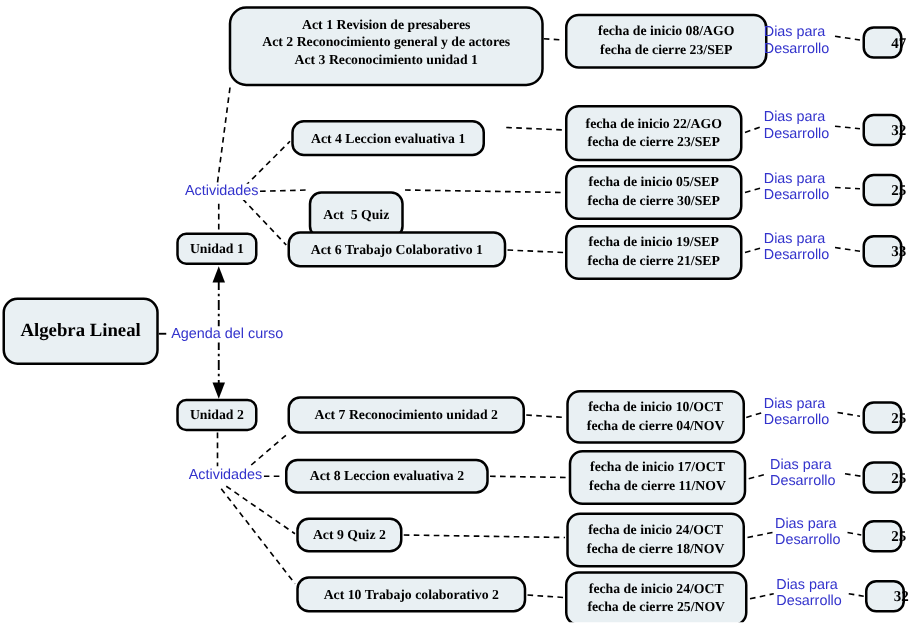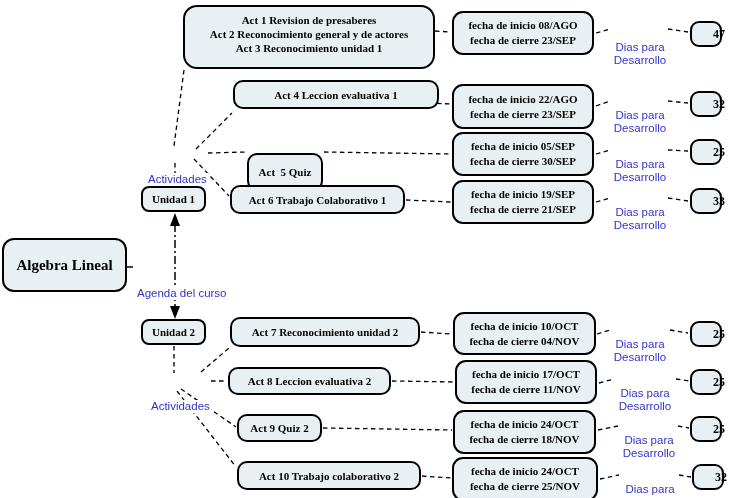--- a/index.html
+++ b/index.html
@@ -14,25 +14,25 @@
     font-weight:bold;font-size:11px;color:#000;text-align:center;line-height:14px;font-family:Liberation Serif, serif;
   }
   .node span{white-space:pre;}
   .node.multi{flex-direction:column;justify-content:flex-start;padding-top:6px;border-radius:14px;}
   .node.date{flex-direction:column;justify-content:center;line-height:15px;border-radius:11px;}
   .node.num{border-radius:9px;font-size:12px;padding-left:26px;}
   .node.big{font-size:15px;border-radius:12px;}
   .node.unit{border-radius:8px;}
   .bluelbl{
     position:absolute;color:#3333cc;font-size:11.5px;line-height:13px;background:#ffffff;
-    white-space:nowrap;padding:0 1px;margin-top:26px;
+    white-space:nowrap;padding:0 1px;
   }
   .dias{
     position:absolute;color:#3333cc;font-size:11.5px;line-height:12.5px;width:58px;
-    text-align:center;white-space:nowrap;margin-top:21px;
+    white-space:nowrap;
   }
 </style>
 </head>
 <body>
 
 <div class="canvas">
 
   <svg class="wires" viewBox="0 0 731 498">
     <g stroke="#000" stroke-width="1.3" fill="none" stroke-dasharray="4.5,3.5">
 
@@ -101,21 +101,21 @@
   </div>
 
   <div class="bluelbl" style="left:147px;top:147px">Actividades</div>
   <div class="bluelbl" style="left:150px;top:374px">Actividades</div>
 
   <div class="node multi" style="left:183px;top:5px;width:252px;height:64px">
     <span>Act 1 Revision de presaberes</span>
     <span>Act 2 Reconocimiento general y de actores</span>
     <span>Act 3 Reconocimiento unidad 1</span>
   </div>
-  <div class="node" style="left:233px;top:80px;width:206px;height:29px">
+  <div class="node" style="left:233px;top:96px;width:155px;height:29px">
     <span>Act 4 Leccion evaluativa 1</span>
   </div>
   <div class="node" style="left:247px;top:153px;width:76px;height:38px">
     <span>Act  5 Quiz</span>
   </div>
   <div class="node" style="left:230px;top:185px;width:175px;height:29px">
     <span>Act 6 Trabajo Colaborativo 1</span>
   </div>
   <div class="node" style="left:230px;top:317px;width:190px;height:30px">
     <span>Act 7 Reconocimiento unidad 2</span>
@@ -123,21 +123,21 @@
   <div class="node" style="left:228px;top:367px;width:163px;height:28px">
     <span>Act 8 Leccion evaluativa 2</span>
   </div>
   <div class="node" style="left:237px;top:414px;width:85px;height:28px">
     <span>Act 9 Quiz 2</span>
   </div>
   <div class="node" style="left:237px;top:461px;width:184px;height:29px">
     <span>Act 10 Trabajo colaborativo 2</span>
   </div>
 
-  <div class="node date" style="left:452px;top:11px;width:142px;height:44px">
+  <div class="node date" style="left:452px;top:11px;width:162px;height:44px">
     <span>fecha de inicio 08/AGO</span>
     <span>fecha de cierre 23/SEP</span>
   </div>
   <div class="node date" style="left:452px;top:84px;width:142px;height:45px">
     <span>fecha de inicio 22/AGO</span>
     <span>fecha de cierre 23/SEP</span>
   </div>
   <div class="node date" style="left:452px;top:132px;width:142px;height:44px">
     <span>fecha de inicio 05/SEP</span>
     <span>fecha de cierre 30/SEP</span>

